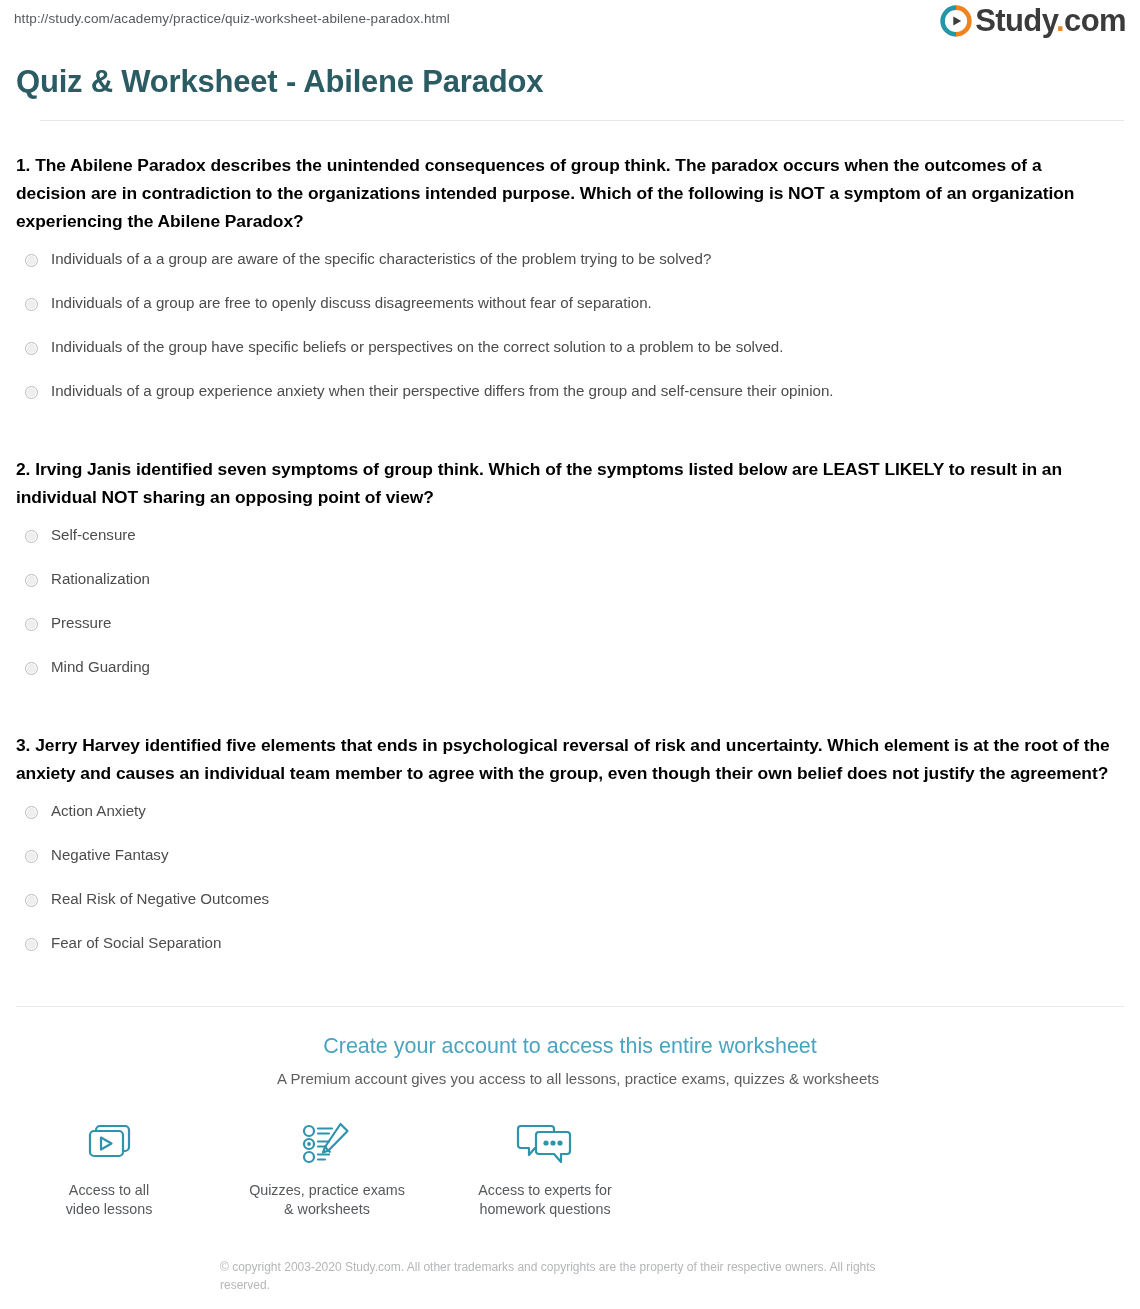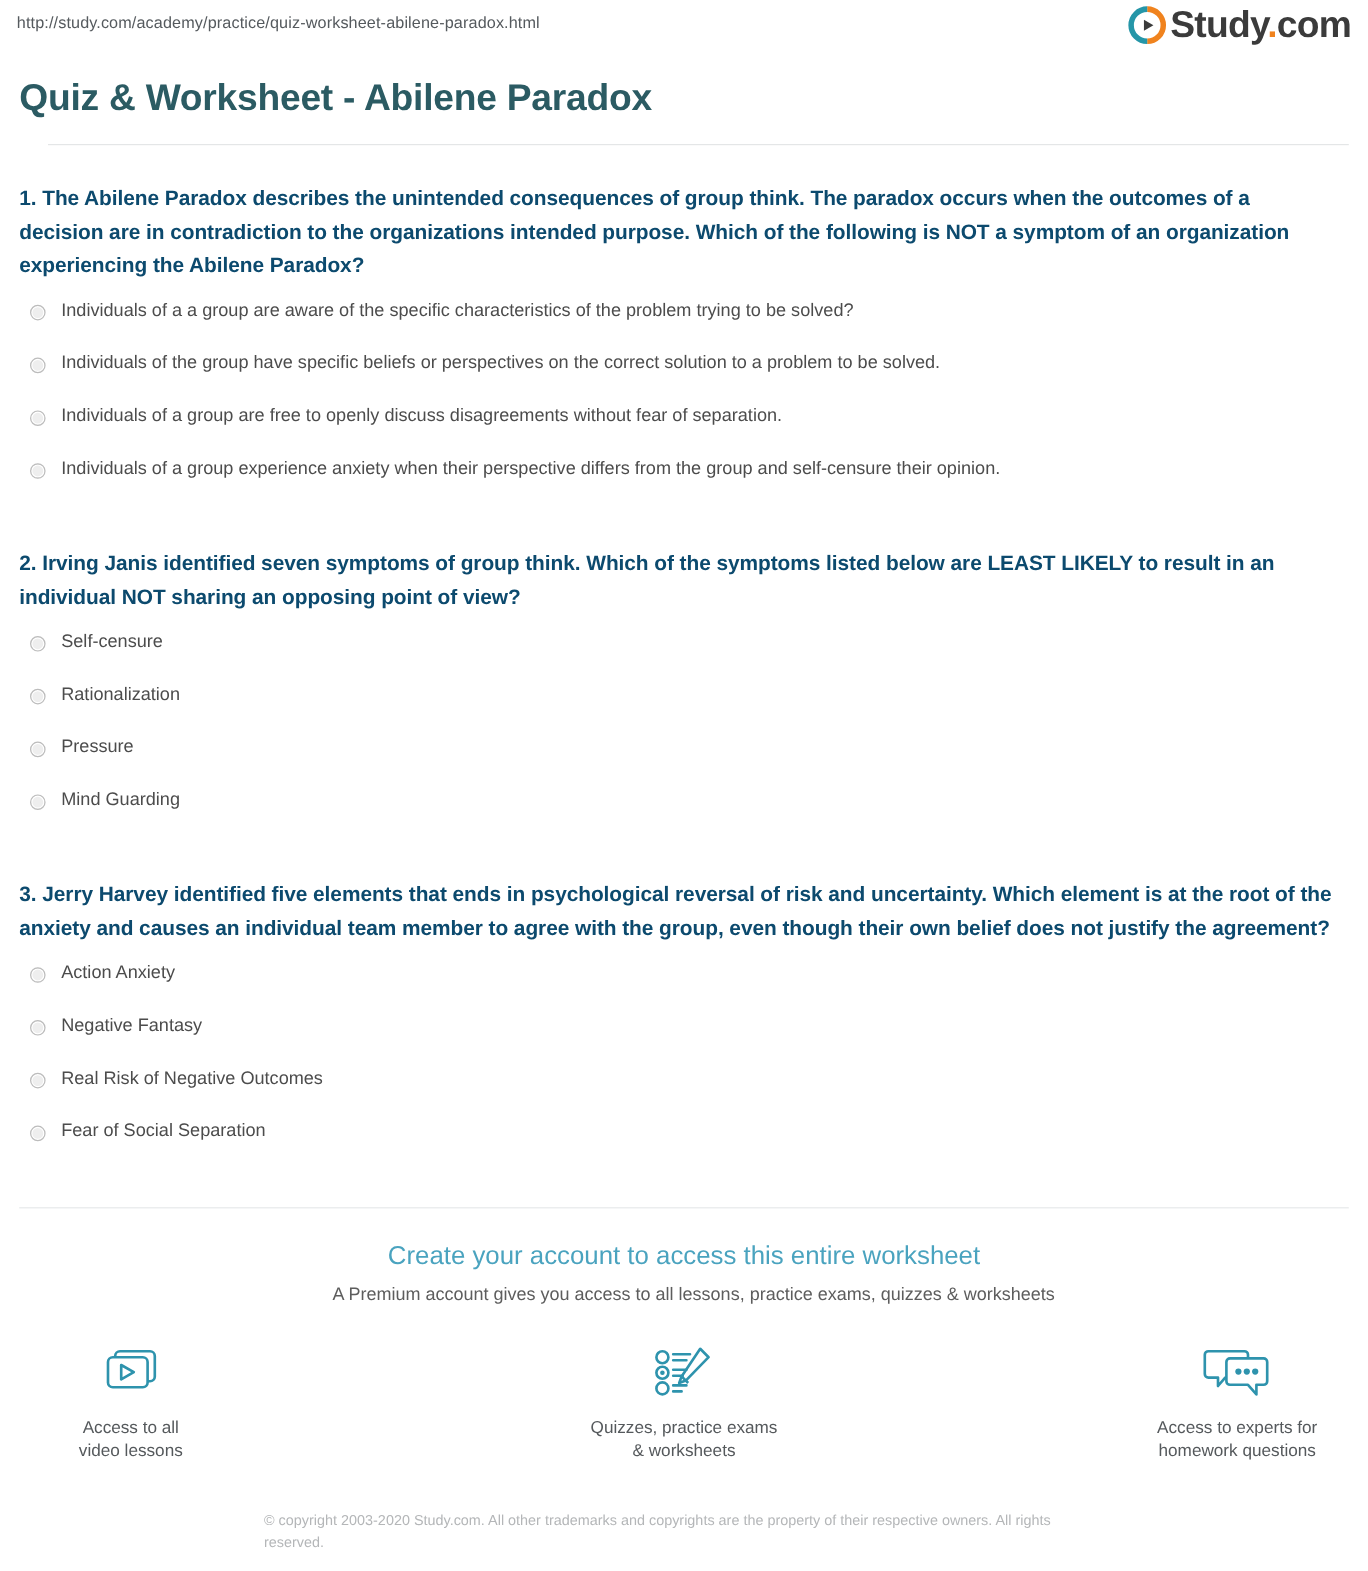--- a/index.html
+++ b/index.html
@@ -82,21 +82,21 @@
     padding: 0 16px;
   }
   .question {
     margin-top: 30px;
   }
   .question.q1 { margin-top: 30px; }
   .q-text {
     font-size: 17.4px;
     line-height: 28px;
     font-weight: bold;
-    color: #0c4a6e;
+    color: #000000;
     margin: 0;
     padding-right: 8px;
     letter-spacing: -0.05px;
   }
   .options {
     margin: 14px 0 0 0;
     padding: 0;
     list-style: none;
   }
   .option {
@@ -141,24 +141,24 @@
     font-weight: normal;
   }
   .cta-sub {
     font-size: 15px;
     line-height: 20px;
     color: #5d5d5d;
     margin: 10px 0 0 16px;
   }
   .features {
     display: flex;
-    justify-content: space-between;
+    justify-content: flex-start;
     align-items: flex-start;
     margin-top: 28px;
-    gap: 16px;
+    gap: 0;
   }
   .feature {
     width: 218px;
     text-align: center;
   }
   .feature-icon {
     height: 56px;
     display: flex;
     align-items: center;
     justify-content: center;
@@ -205,25 +205,25 @@
 
     <div class="question q1">
       <p class="q-text">1. The Abilene Paradox describes the unintended consequences of group think. The paradox occurs when the outcomes of a decision are in contradiction to the organizations intended purpose. Which of the following is NOT a symptom of an organization experiencing the Abilene Paradox?</p>
       <ul class="options">
         <li class="option">
           <span class="radio"></span>
           <span class="option-label">Individuals of a a group are aware of the specific characteristics of the problem trying to be solved?</span>
         </li>
         <li class="option">
           <span class="radio"></span>
+          <span class="option-label">Individuals of a group are free to openly discuss disagreements without fear of separation.</span>
+        </li>
+        <li class="option">
+          <span class="radio"></span>
           <span class="option-label">Individuals of the group have specific beliefs or perspectives on the correct solution to a problem to be solved.</span>
-        </li>
-        <li class="option">
-          <span class="radio"></span>
-          <span class="option-label">Individuals of a group are free to openly discuss disagreements without fear of separation.</span>
         </li>
         <li class="option">
           <span class="radio"></span>
           <span class="option-label">Individuals of a group experience anxiety when their perspective differs from the group and self-censure their opinion.</span>
         </li>
       </ul>
     </div>
 
     <div class="question">
       <p class="q-text">2. Irving Janis identified seven symptoms of group think. Which of the symptoms listed below are LEAST LIKELY to result in an individual NOT sharing an opposing point of view?</p>

